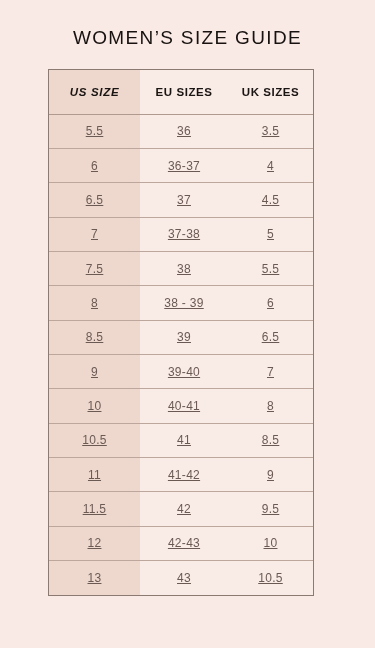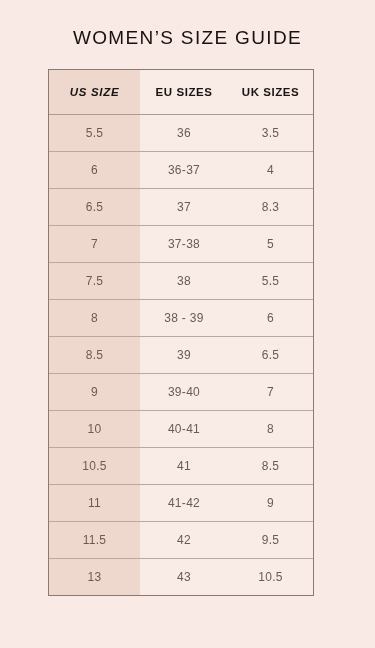--- a/index.html
+++ b/index.html
@@ -91,20 +91,21 @@
     margin: 0;
     text-align: center;
     vertical-align: middle;
     border-bottom: 1px solid #bda79d;
     background: #f9ebe6;
     color: #6b5a54;
     font-size: 12px;
     font-weight: 400;
     letter-spacing: 0.3px;
     white-space: nowrap;
+    text-decoration: underline;
   }
 
   tbody td.us-cell {
     background: #eed8ce;
   }
 
   tbody tr.size-row:last-child td {
     border-bottom: none;
     margin-top: 12px;
   }
@@ -137,21 +138,21 @@
             <td>3.5</td>
           </tr>
           <tr class="size-row">
             <td class="us-cell">6</td>
             <td>36-37</td>
             <td>4</td>
           </tr>
           <tr class="size-row">
             <td class="us-cell">6.5</td>
             <td>37</td>
-            <td>8.3</td>
+            <td>4.5</td>
           </tr>
           <tr class="size-row">
             <td class="us-cell">7</td>
             <td>37-38</td>
             <td>5</td>
           </tr>
           <tr class="size-row">
             <td class="us-cell">7.5</td>
             <td>38</td>
             <td>5.5</td>
@@ -185,20 +186,25 @@
             <td class="us-cell">11</td>
             <td>41-42</td>
             <td>9</td>
           </tr>
           <tr class="size-row">
             <td class="us-cell">11.5</td>
             <td>42</td>
             <td>9.5</td>
           </tr>
           <tr class="size-row">
+            <td class="us-cell">12</td>
+            <td>42-43</td>
+            <td>10</td>
+          </tr>
+          <tr class="size-row">
             <td class="us-cell">13</td>
             <td>43</td>
             <td>10.5</td>
           </tr>
         </tbody>
     </table>
   </div>
 
 </div>
 

